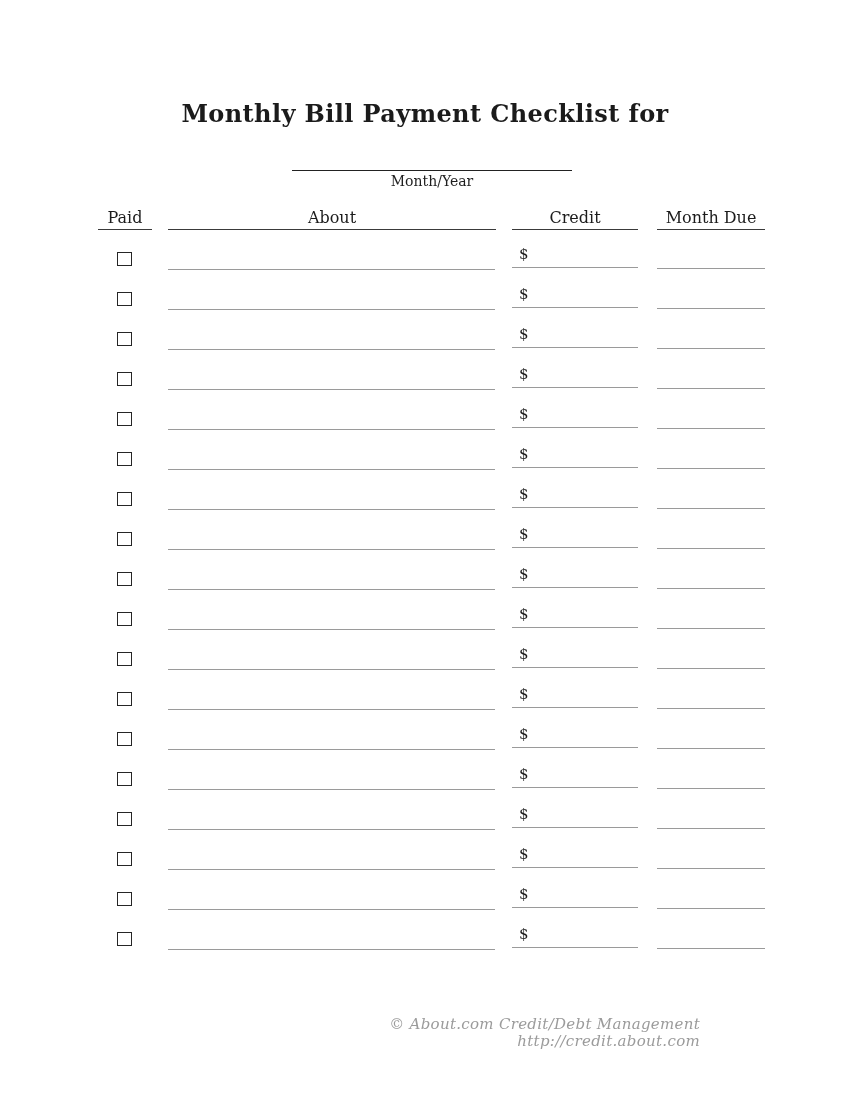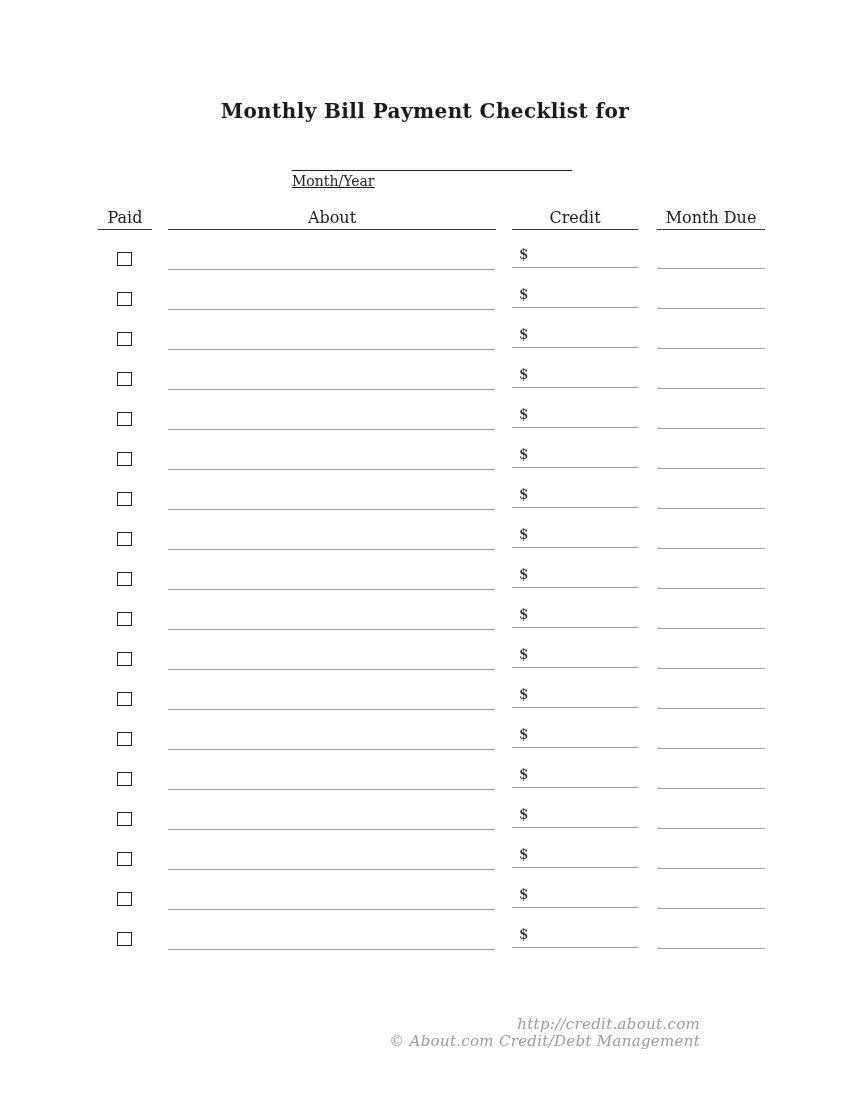--- a/index.html
+++ b/index.html
@@ -9,44 +9,44 @@
     color: #1a1a1a;
     position: relative;
     overflow: hidden;
   }
   .page { position: absolute; inset: 0; background: #ffffff; }
 
   .title {
     position: absolute;
     top: 99px; left: 0; right: 0;
     text-align: center;
-    font-size: 20px;
+    font-size: 24px;
     font-weight: bold;
     letter-spacing: 0.4px;
     color: #1b1b1b;
   }
 
   .monthyear-wrap {
     position: absolute;
     top: 148px; left: 292px; width: 280px;
   }
   .monthyear-line {
     display: block;
     width: 100%; height: 23px;
     border: none; border-bottom: 1.2px solid #222;
     background: transparent; outline: none;
     font: 14px "DejaVu Serif", serif;
     text-align: center;
   }
   .monthyear-label {
     display: block;
+    text-align: center;
     font-size: 14px;
     color: #1f1f1f;
     margin-top: 2px;
-    text-decoration: underline;
   }
 
   .col-headers { position: absolute; top: 206px; left: 0; width: 850px; height: 24px; }
   .col-head {
     position: absolute;
     bottom: 0;
     text-align: center;
     font-size: 16px;
     color: #1c1c1c;
     border-bottom: 1.4px solid #3a3a3a;
@@ -346,17 +346,17 @@
         <span class="dollar">$</span>
         <span class="amount-value"></span>
       </div>
       <div class="line-field date-field">
         <span class="date-value"></span>
       </div>
     </div>
     </div>
 
   <div class="footer">
+    <div>© About.com Credit/Debt Management</div>
     <div>http://credit.about.com</div>
-    <div>© About.com Credit/Debt Management</div>
   </div>
 
 </div>
 
 </body></html>

